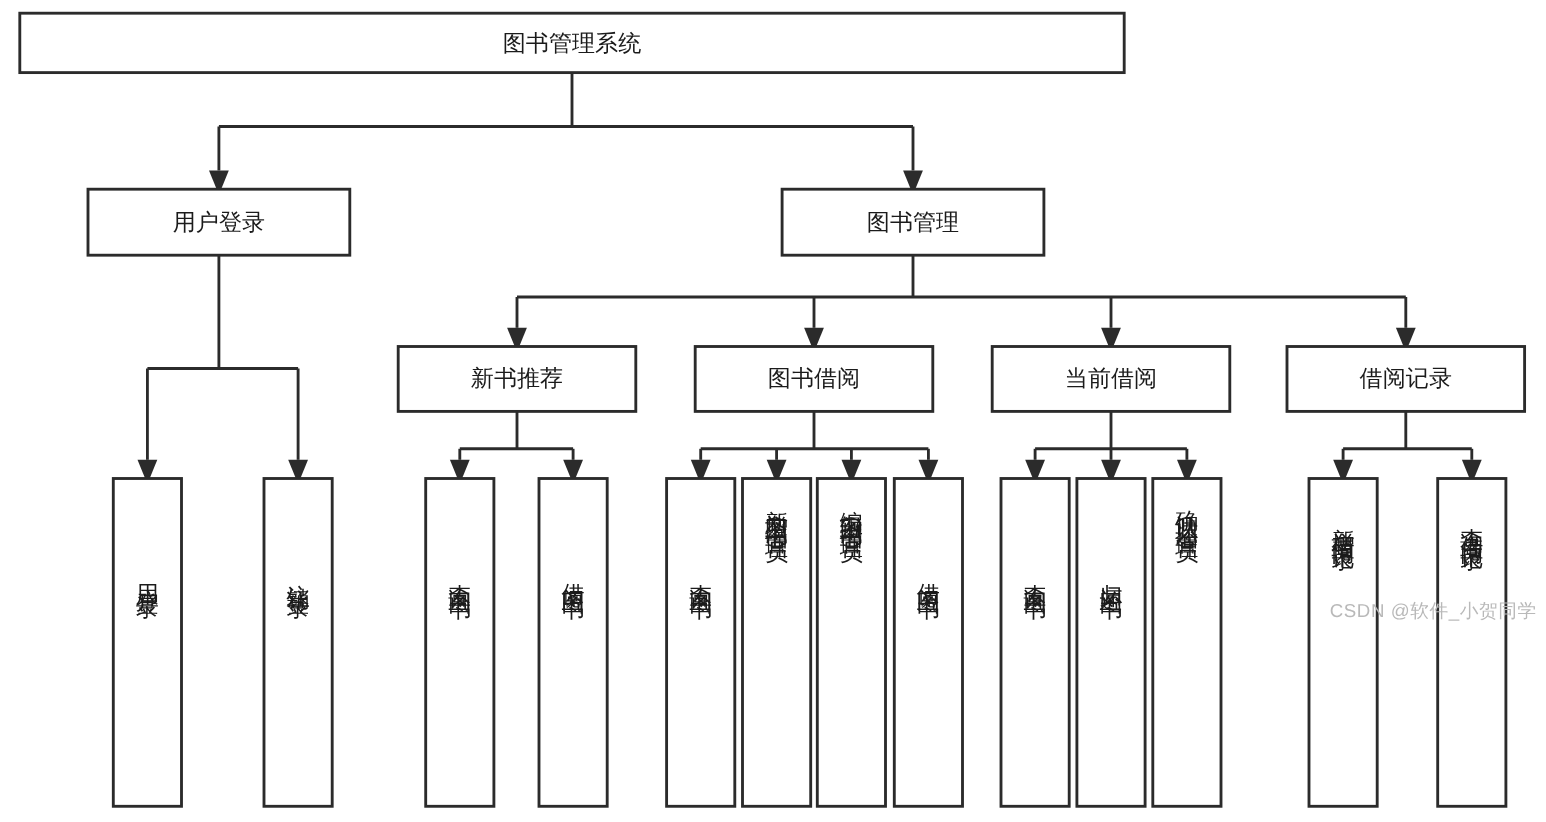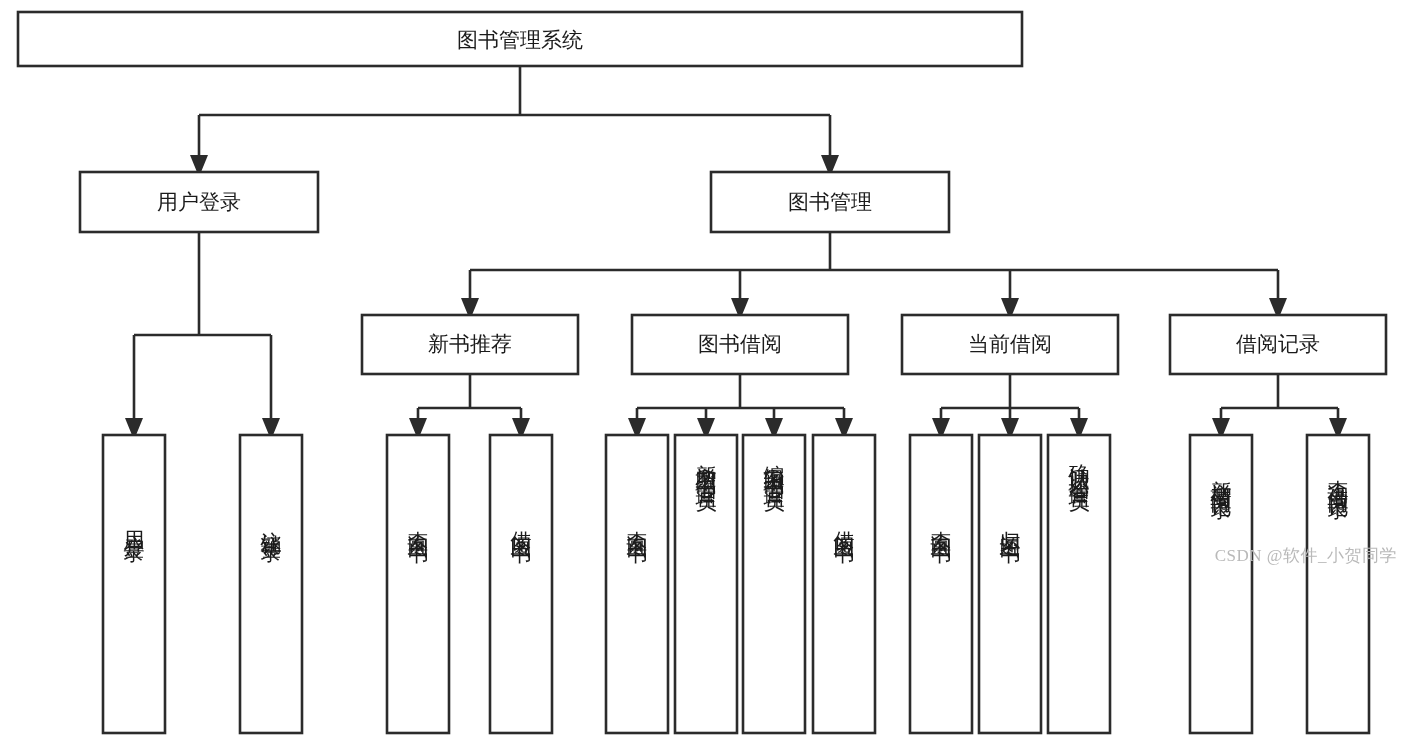--- a/index.html
+++ b/index.html
@@ -56,21 +56,21 @@
     fill: #1b1b1b;
     writing-mode: vertical-rl;
     text-orientation: upright;
     letter-spacing: 4px;
     white-space: pre;
   }
   .watermark {
     position: absolute;
     right: 8px;
     bottom: 5px;
-    font-family: Liberation Serif, serif;
+    font-family: Liberation Sans, sans-serif;
     font-size: 17px;
     color: #b9b9b9;
     letter-spacing: 0.5px;
     user-select: none;
   }
 </style>
 </head>
 <body>
 
 <div id="diagram-root">

